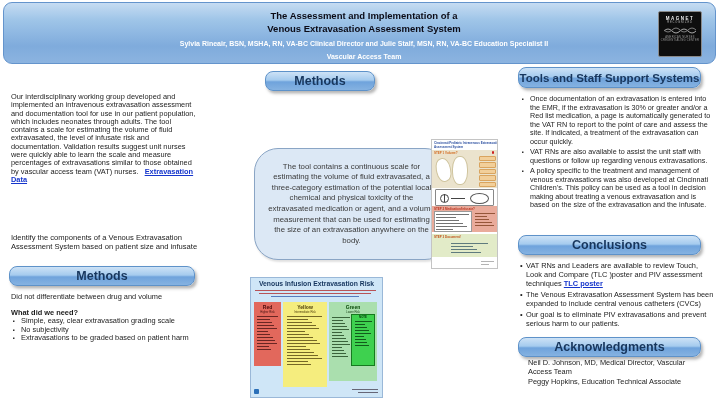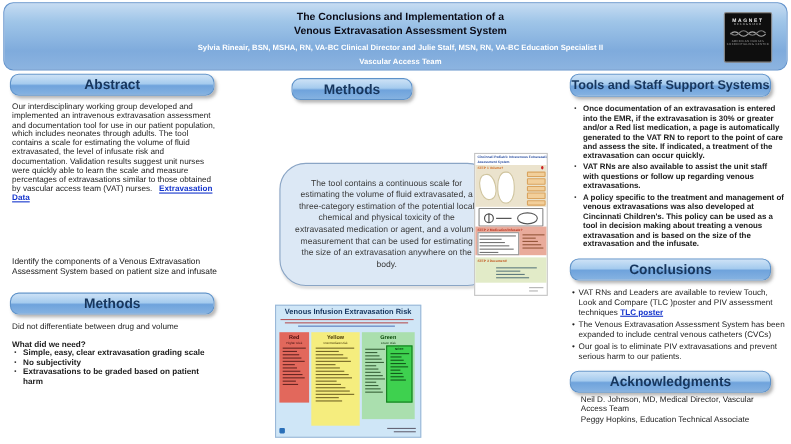--- a/index.html
+++ b/index.html
@@ -31,21 +31,21 @@
     background:linear-gradient(180deg,#cde2f6 0%,#a5cbee 45%,#6fa3dc 55%,#85b2e1 100%);
     border:1px solid #5e92c9;box-shadow:2px 2.5px 3px rgba(90,90,90,.45);
     color:#17365d;font-weight:bold;font-size:12.5px;}
   .hdr.small{font-size:11.5px;}
 
   
   .txt{color:#1c1c1c;}
   .lnk{color:#1535cc;font-weight:bold;text-decoration:underline;cursor:pointer;}
   .ulnk{color:#1535cc;text-decoration:underline;}
   ul.blist{list-style:none;margin:0;padding:0;}
-  ul.blist li{position:relative;margin-left:10px;font-weight:bold;}
+  ul.blist li{position:relative;margin-left:10px;}
   ul.blist li::before{content:"▪";position:absolute;left:-8px;top:0;font-size:5.5px;}
   ul.dlist{list-style:none;margin:0;padding:0;}
   ul.dlist li{position:relative;margin-left:7px;margin-bottom:2px;}
   ul.dlist li::before{content:"•";position:absolute;left:-6px;top:0;}
 
   .abstract-txt{left:11px;top:93px;width:188px;font-size:7.4px;line-height:8.3px;}
   .objective-txt{left:11px;top:233px;width:188px;font-size:7.6px;line-height:9.3px;}
   .methodsL{left:11px;top:293px;width:188px;font-size:7.4px;line-height:8.6px;}
   .bold{font-weight:bold;}
   .gap7{margin-top:7px;}
@@ -116,39 +116,38 @@
   .rfootR2{right:4px;bottom:4.5px;width:20px;height:1px;background:#667;}
 </style>
 </head>
 <body>
 
 <div class="poster">
 
   <div class="abs banner">
 
     <div class="abs btitle">
-      <div>The Conclusions and Implementation of a</div>
+      <div>The Assessment and Implementation of a</div>
       <div>Venous Extravasation Assessment System</div>
     </div>
     <div class="abs bauthors">Sylvia Rineair, BSN, MSHA, RN, VA-BC Clinical Director and Julie Stalf, MSN, RN, VA-BC Education Specialist II</div>
     <div class="abs bteam">Vascular Access Team</div>
 
     <div class="abs magnet">
       <div class="mag1">MAGNET</div>
       <div class="mag2">RECOGNIZED</div>
       <svg class="magrope" width="34" height="9" viewBox="0 0 34 9">
         <path d="M1 5 Q5 1 9 5 T17 5 T25 5 T33 5" stroke="#a8a8a8" stroke-width="1" fill="none"></path>
         <path d="M1 4 Q5 8 9 4 T17 4 T25 4 T33 4" stroke="#7d7d7d" stroke-width="1" fill="none"></path>
       </svg>
       <div class="mag3">AMERICAN NURSES</div>
       <div class="mag4">CREDENTIALING CENTER</div>
     </div>
   </div>
 
-  <div class="abs hdr" style="left:9px;top:67px;width:184px;height:18px;">Abstract</div>
 
   <div class="abs txt abstract-txt">
     <span>Our interdisciplinary working group developed and implemented an intravenous extravasation assessment and documentation tool for use in our patient population, which includes neonates through adults.  The tool contains a scale for estimating the volume of fluid extravasated, the level of infusate risk and documentation. Validation results suggest unit nurses were quickly able to learn the scale and measure percentages of extravasations similar to those obtained by vascular access team (VAT) nurses.</span>
     <span>&nbsp; </span><a class="lnk">Extravasation Data</a>
   </div>
 
   <div class="abs txt objective-txt">Identify the components of a Venous Extravasation Assessment System based on patient size and infusate</div>
 
   <div class="abs hdr" style="left:9px;top:266px;width:184px;height:18px;">Methods</div>
   <div class="abs txt methodsL">

